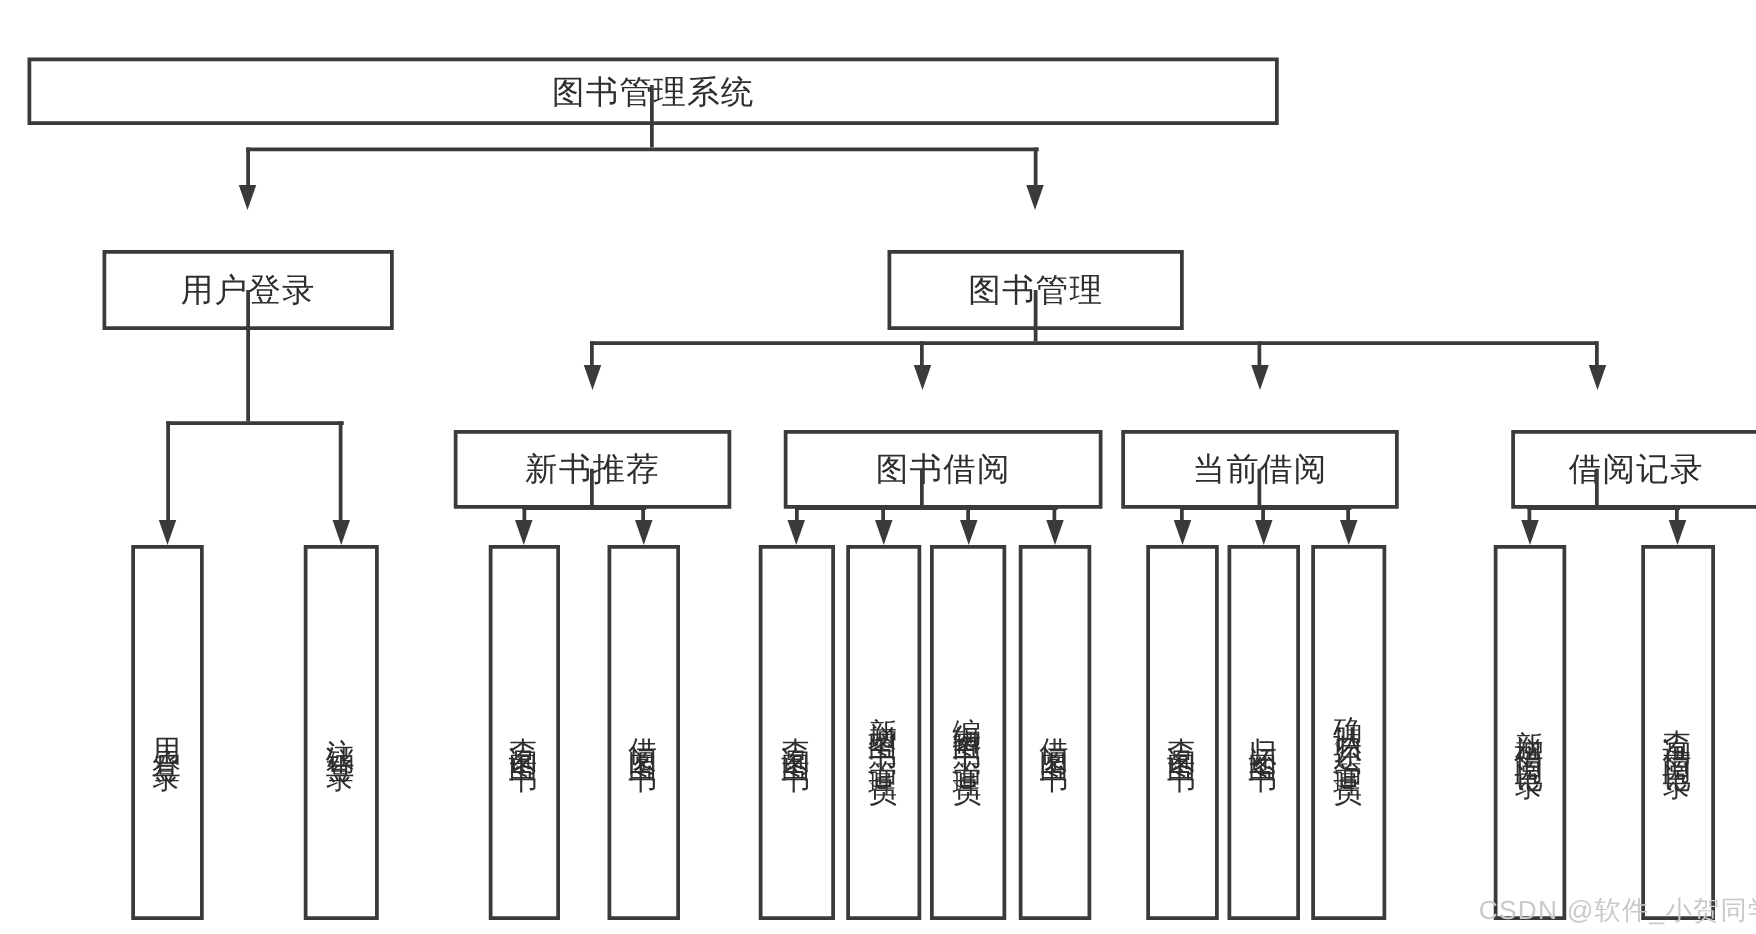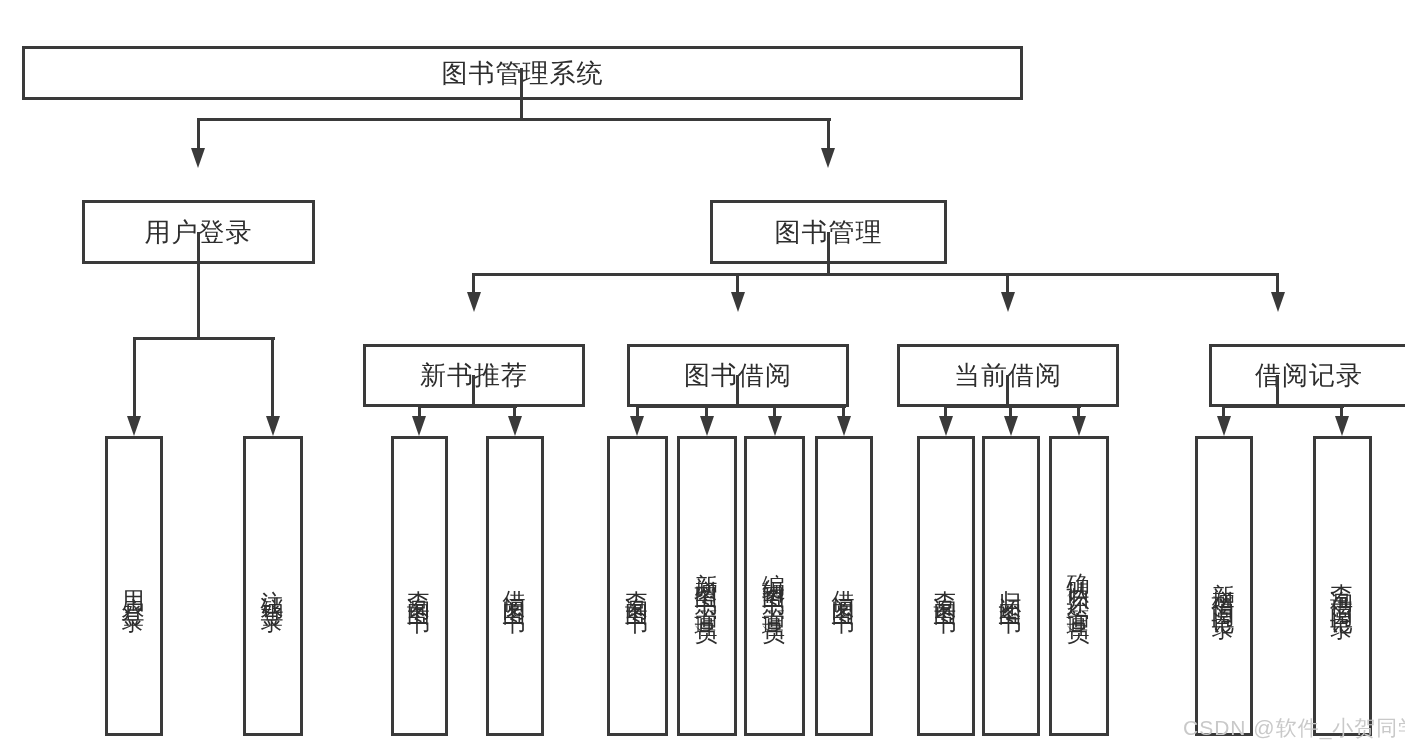--- a/index.html
+++ b/index.html
@@ -33,21 +33,21 @@
 <body>
 
 <div class="stage">
 
   <div class="hbox" style="left:22px;top:14px;width:1001px;height:54px;">图书管理系统</div>
 
   <div class="hbox" style="left:82px;top:168px;width:233px;height:64px;">用户登录</div>
   <div class="hbox" style="left:363px;top:312px;width:222px;height:63px;">新书推荐</div>
 
   <div class="hbox" style="left:710px;top:168px;width:237px;height:64px;">图书管理</div>
-  <div class="hbox" style="left:627px;top:312px;width:222px;height:63px;text-align:center;">图书借阅</div>
+  <div class="hbox" style="left:627px;top:312px;width:255px;height:63px;text-align:center;">图书借阅</div>
   <div class="hbox" style="left:897px;top:312px;width:222px;height:63px;">当前借阅</div>
   <div class="hbox" style="left:1209px;top:312px;width:200px;height:63px;">借阅记录</div>
 
   <div class="vbox" style="left:105px;top:436px;width:58px;height:300px;">用户登录</div>
   <div class="vbox" style="left:243px;top:436px;width:60px;height:300px;">注销登录</div>
 
   <div class="vbox" style="left:391px;top:436px;width:57px;height:300px;">查询图书</div>
   <div class="vbox" style="left:486px;top:436px;width:58px;height:300px;">借阅图书</div>
 
   <div class="vbox" style="left:607px;top:436px;width:61px;height:300px;">查询图书</div>

